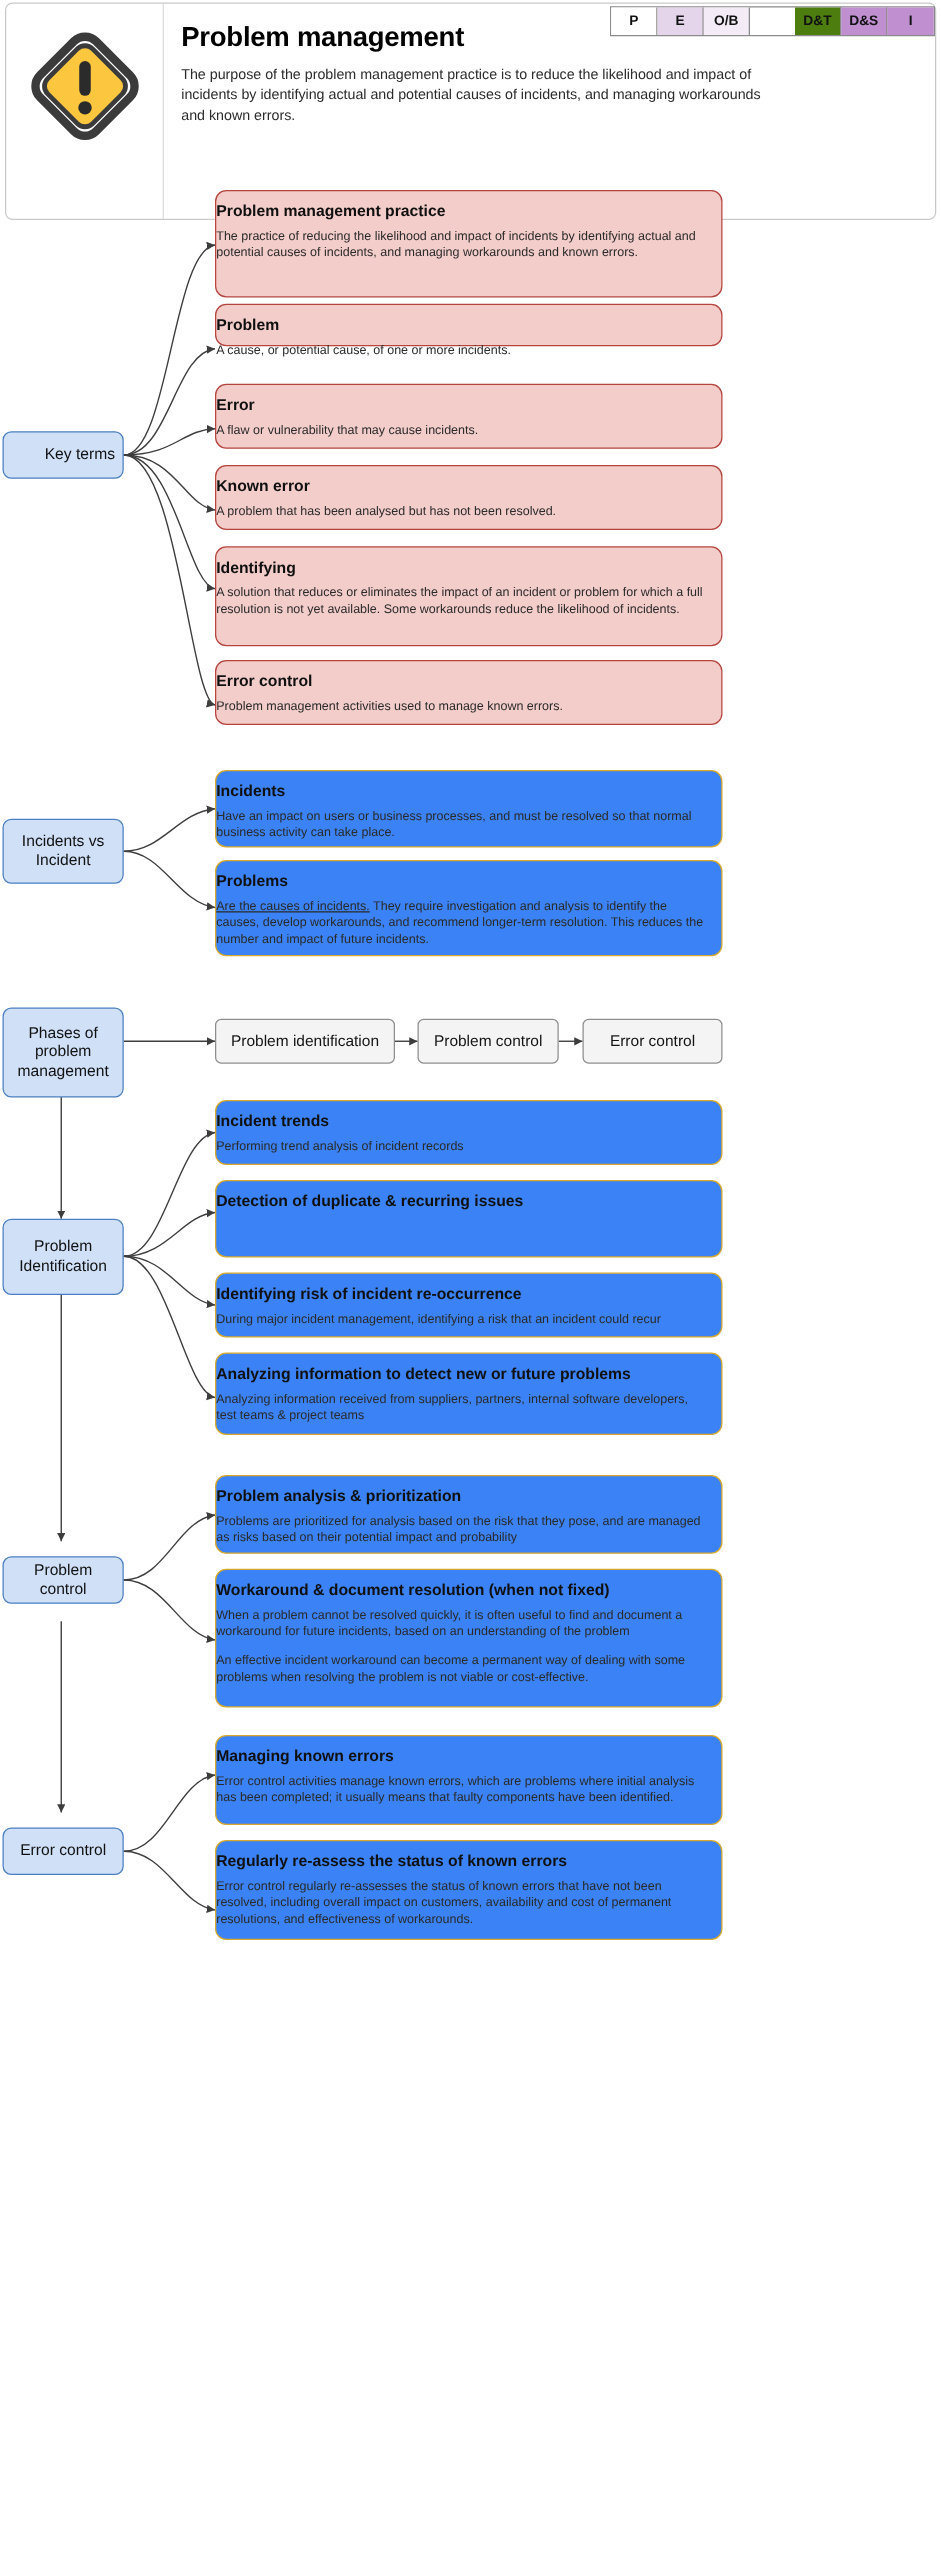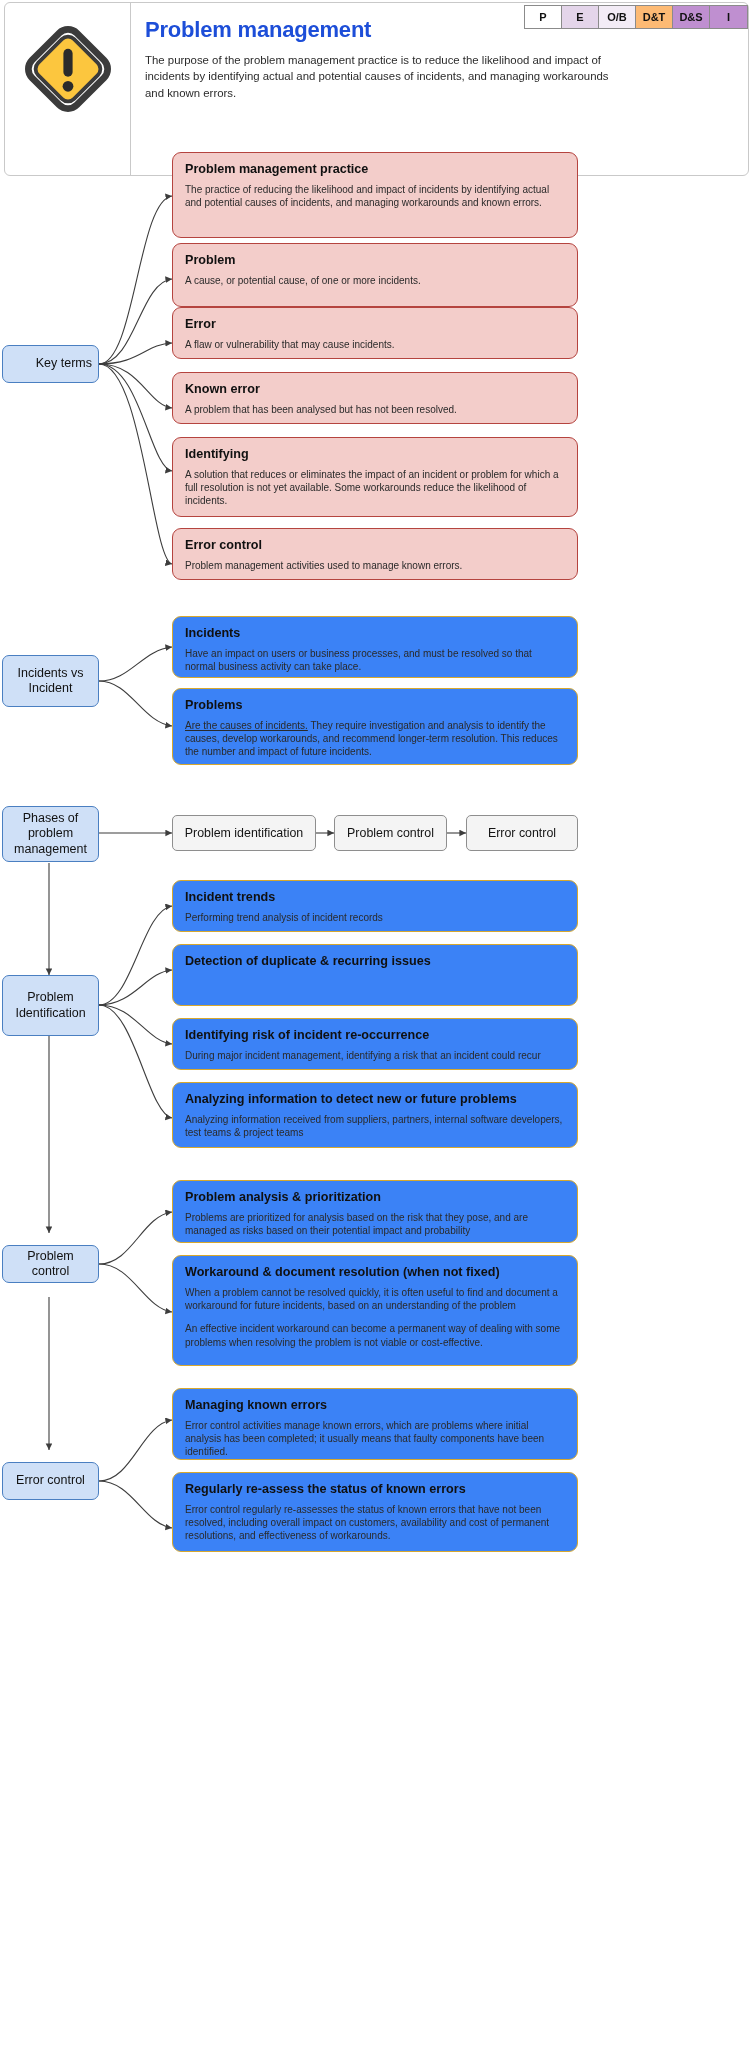--- a/index.html
+++ b/index.html
@@ -35,21 +35,21 @@
     padding-top: 18px;
   }
   .warn-svg { width: 96px; height: 96px; display:block; }
   .header-body { flex: 1 1 auto; padding: 14px 18px 10px 14px; position: relative; }
   .header-title {
     font-size: 22px;
     font-weight: 600;
     letter-spacing: -0.2px;
     margin: 0 0 10px 0;
     line-height: 1.15;
-    color: #1d4ed8;
+    color: #000000;
   }
   .header-desc {
     font-size: 11.4px;
     line-height: 1.42;
     color: #2b2b2b;
     max-width: 480px;
     margin: 0;
   }
 
   
@@ -85,21 +85,21 @@
     text-align: center;
     font-size: 12.5px;
     line-height: 1.22;
     color: #111;
     padding: 4px 6px;
   }
 
   .card {
     position: absolute;
     border-radius: 9px;
-    padding: 9px 12px 10px 12px;
+    padding: 9px 12px 10px 0;
   }
   .card.pink {
     background: #f3cdca;
     border: 1.8px solid #b5443f;
   }
   .card.yellow {
     background: #3b82f6;
     border: 1.8px solid #d7a82e;
   }
   .card-title {
@@ -152,21 +152,21 @@
           <rect x="45.2" y="28" width="9.6" height="29" rx="4.8" fill="#2b2b2b"></rect>
           <circle cx="50" cy="67" r="5.6" fill="#2b2b2b"></circle>
         </g>
       </svg>
     </div>
     <div class="header-body">
       <div class="badges">
         <div class="badge" style="background: rgb(255, 255, 255);">P</div>
         <div class="badge" style="background: rgb(228, 213, 234);">E</div>
         <div class="badge" style="background: rgb(243, 236, 246);">O/B</div>
-        <div class="badge" style="background: #fdba74;">D&amp;T</div>
+        <div class="badge" style="background: #4d7c0f; margin-left: 36px;">D&amp;T</div>
         <div class="badge" style="background: rgb(191, 143, 208);">D&amp;S</div>
         <div class="badge" style="background: rgb(191, 143, 208);">I</div>
       </div>
       <h1 class="header-title">Problem management</h1>
       <p class="header-desc">The purpose of the problem management practice is to reduce the likelihood and impact of incidents by identifying actual and potential causes of incidents, and managing workarounds and known errors.</p>
     </div>
   </div>
 
   <svg class="wires" viewBox="0 0 753 2048">
     <defs>
@@ -209,21 +209,21 @@
 
   <div class="bluenode" style="left:2px; top:345px; width:97px; height:38px;justify-content:flex-end;">
     <span>Key terms</span>
   </div>
 
   <div class="card pink" style="left:172px; top:152px; width:406px; height:86px;">
     <div class="card-title">Problem management practice</div>
     <div class="card-body">The practice of reducing the likelihood and impact of incidents by identifying actual and potential causes of incidents, and managing workarounds and known errors.</div>
   </div>
 
-  <div class="card pink" style="left:172px; top:243px; width:406px; height:64px;">
+  <div class="card pink" style="left:172px; top:243px; width:406px; height:34px;">
     <div class="card-title">Problem</div>
     <div class="card-body">A cause, or potential cause, of one or more incidents.</div>
   </div>
 
   <div class="card pink" style="left:172px; top:307px; width:406px; height:52px;">
     <div class="card-title">Error</div>
     <div class="card-body">A flaw or vulnerability that may cause incidents.</div>
   </div>
 
   <div class="card pink" style="left:172px; top:372px; width:406px; height:52px;">
@@ -248,21 +248,21 @@
   <div class="card yellow" style="left:172px; top:616px; width:406px; height:62px;">
     <div class="card-title">Incidents</div>
     <div class="card-body">Have an impact on users or business processes, and must be resolved so that normal business activity can take place.</div>
   </div>
 
   <div class="card yellow" style="left:172px; top:688px; width:406px; height:77px;">
     <div class="card-title">Problems</div>
     <div class="card-body"><span class="u">Are the causes of incidents.</span><span> They require investigation and analysis to identify the causes, develop workarounds, and recommend longer-term resolution. This reduces the number and impact of future incidents.</span></div>
   </div>
 
-  <div class="bluenode" style="left:2px; top:806px; width:97px; height:56px;">
+  <div class="bluenode" style="left:2px; top:806px; width:97px; height:72px;">
     <span>Phases of problem management</span>
   </div>
 
   <div class="phasebox" style="left:172px; top:815px; width:144px; height:36px;">
     <span>Problem identification</span>
   </div>
   <div class="phasebox" style="left:334px; top:815px; width:113px; height:36px;">
     <span>Problem control</span>
   </div>
   <div class="phasebox" style="left:466px; top:815px; width:112px; height:36px;">

